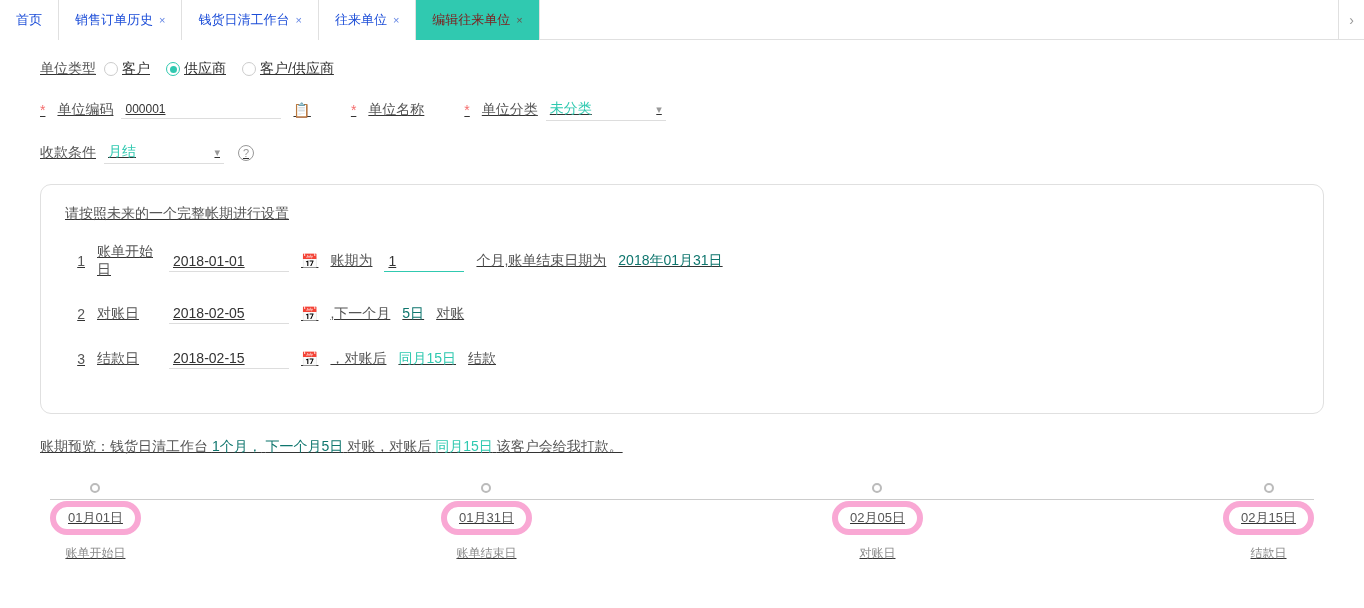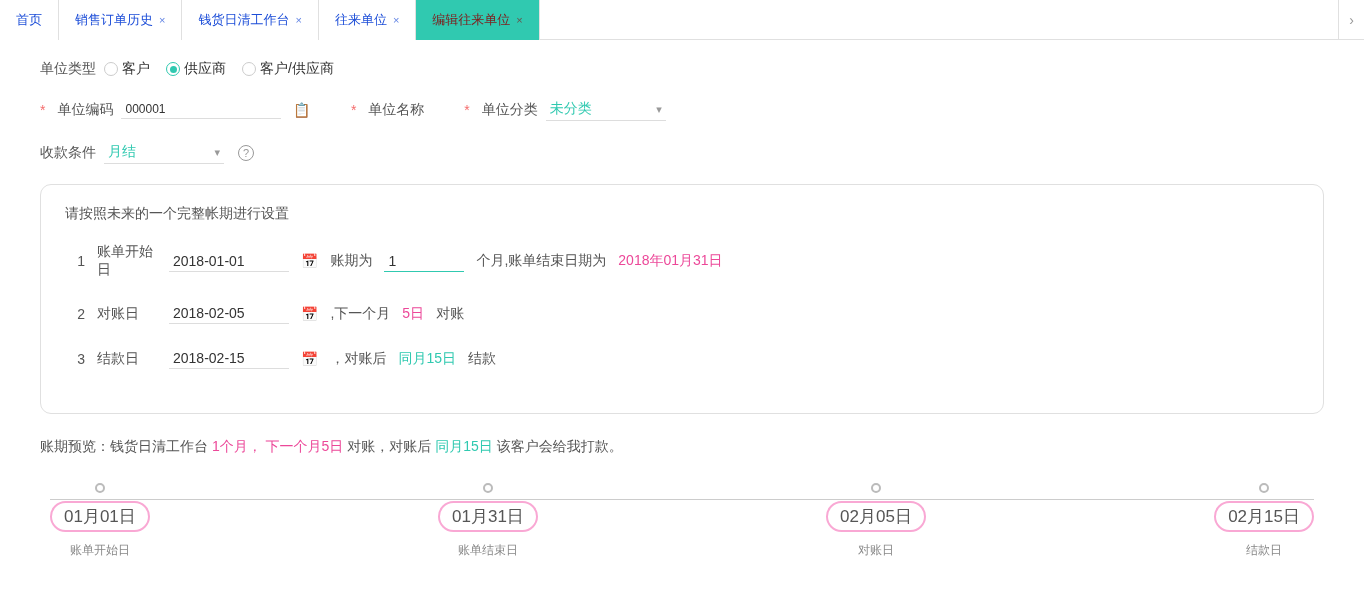--- a/index.html
+++ b/index.html
@@ -44,20 +44,21 @@
       color: #999;
       cursor: pointer;
       border-left: 1px solid #e0e0e0;
     }
 
     
     .content {
       padding: 20px 40px;
       background: #fff;
       min-height: 568px;
+      text-decoration: underline;
     }
 
     
     .form-row {
       display: flex;
       align-items: center;
       margin-bottom: 20px;
       gap: 0;
     }
     .form-group {
@@ -205,21 +206,21 @@
       border: none;
       border-bottom: 1.5px solid #30c9b0;
       outline: none;
       font-size: 14px;
       width: 80px;
       color: #333;
       background: transparent;
       padding: 2px 4px;
     }
     .highlight-orange {
-      color: #ec4899;
+      color: #0f766e;
     }
     .highlight-teal {
       color: #30c9b0;
     }
 
     
     .preview-text {
       color: #555;
       margin-bottom: 24px;
       line-height: 1.8;
@@ -254,24 +255,24 @@
     }
     .timeline-dot {
       width: 10px;
       height: 10px;
       border-radius: 50%;
       border: 2px solid #bbb;
       background: #fff;
       z-index: 1;
     }
     .timeline-badge {
-      border: 2px solid #f9a8d4;
+      border: 6px solid #f9a8d4;
       border-radius: 30px;
       padding: 2px 12px;
-      font-size: 17px;
+      font-size: 13px;
       color: #555;
       background: #fff;
       white-space: nowrap;
     }
     .timeline-label {
       font-size: 12px;
       color: #888;
       margin-top: 2px;
     }
   </style>

